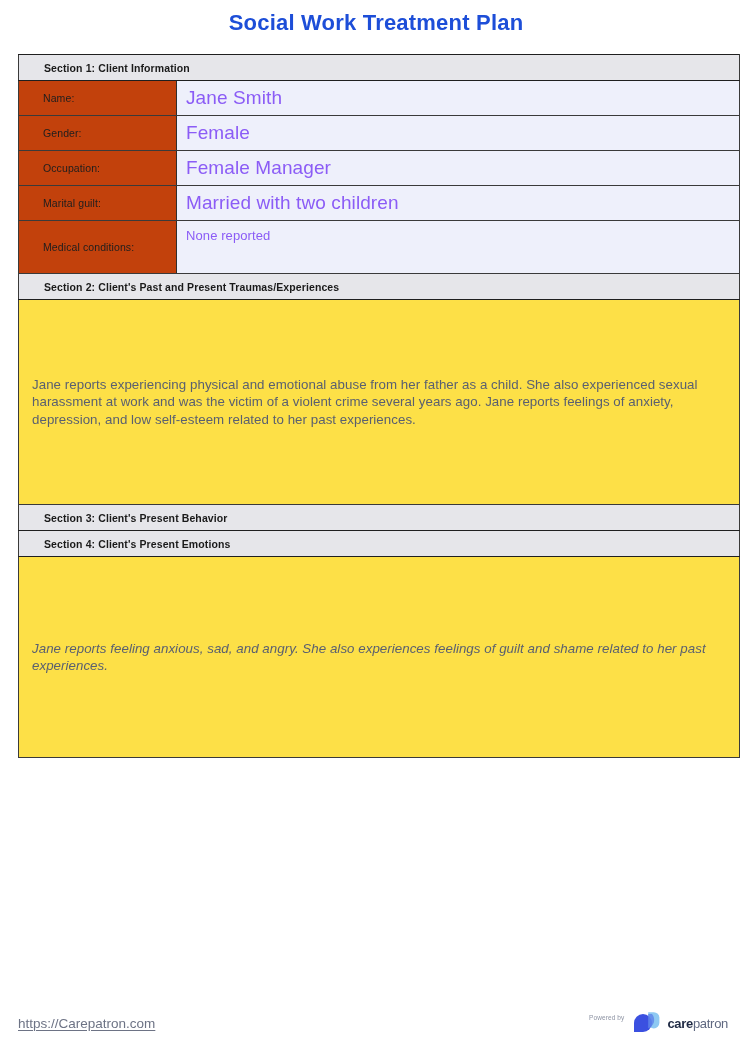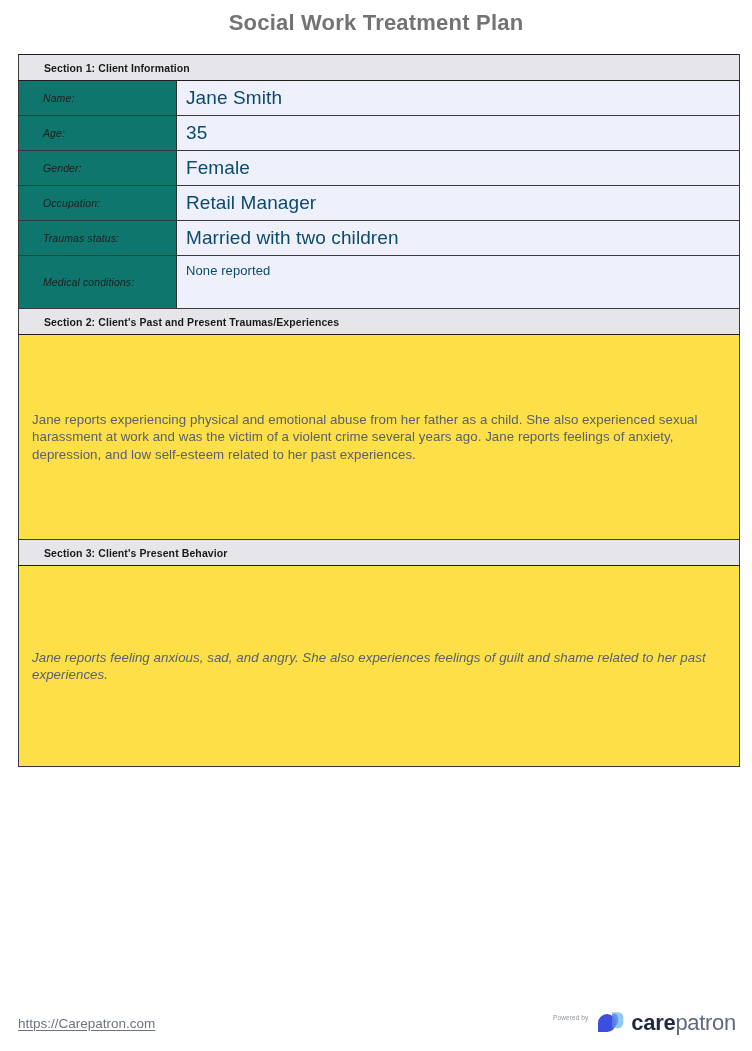--- a/index.html
+++ b/index.html
@@ -22,21 +22,21 @@
     height: 1051px;
     position: relative;
     box-sizing: border-box;
   }
 
   
   .doc-title {
     text-align: center;
     font-size: 22px;
     font-weight: bold;
-    color: #737373;
+    color: #1d4ed8;
     letter-spacing: 0.2px;
     padding-top: 9px;
     padding-bottom: 0;
     line-height: 28px;
   }
 
   
   .form-table {
     margin: 17px 16px 0 18px;
     width: 722px;
@@ -61,38 +61,37 @@
     font-size: 10.5px;
     font-weight: bold;
     color: #1a1a1a;
     padding-left: 25px;
     letter-spacing: 0.1px;
   }
 
   
   td.label-cell {
     width: 158px;
-    background: #0f766e;
+    background: #c2410c;
     border-right: 1.4px solid #2e2e2e;
-    font-style: italic;
   }
   .label-text {
     font-size: 10.5px;
     color: #1e1e1e;
     padding-left: 24px;
     letter-spacing: 0.1px;
   }
 
   
   td.value-cell {
     background: #eef0fb;
   }
   .value-text {
     font-size: 19px;
-    color: #0c4a6e;
+    color: #8b5cf6;
     padding-left: 9px;
     letter-spacing: 0.1px;
     line-height: 22px;
   }
 
   tr.info-row td { height: 34px; }
 
   tr.info-row-tall td {
     height: 52px;
     vertical-align: top;
@@ -117,21 +116,21 @@
     font-size: 13.3px;
     color: #5a6070;
     line-height: 17.5px;
     letter-spacing: 0.05px;
   }
 
   
   .footer {
     position: absolute;
     left: 0;
-    right: 0;
+    right: 8px;
     bottom: 11px;
     height: 34px;
     padding: 0 16px 0 18px;
     box-sizing: border-box;
     display: flex;
     align-items: center;
     justify-content: space-between;
   }
   .footer-link {
     font-size: 13.5px;
@@ -157,21 +156,21 @@
     align-items: center;
     gap: 6px;
   }
   .logo-mark {
     width: 30px;
     height: 26px;
     flex: none;
     display: block;
   }
   .logo-word {
-    font-size: 22px;
+    font-size: 13px;
     letter-spacing: -0.3px;
     line-height: 1;
     white-space: nowrap;
   }
   .logo-word .care {
     font-weight: bold;
     color: #1f2a44;
   }
   .logo-word .patron {
     font-weight: normal;
@@ -200,50 +199,42 @@
 
       <tr class="info-row">
         <td class="label-cell">
           <div class="label-text">Name:</div>
         </td>
         <td class="value-cell">
           <div class="value-text">Jane Smith</div>
         </td>
       </tr>
 
+
       <tr class="info-row">
         <td class="label-cell">
-          <div class="label-text">Age:</div>
-        </td>
-        <td class="value-cell">
-          <div class="value-text">35</div>
+          <div class="label-text">Gender:</div>
+        </td>
+        <td class="value-cell">
+          <div class="value-text">Female</div>
         </td>
       </tr>
 
       <tr class="info-row">
         <td class="label-cell">
-          <div class="label-text">Gender:</div>
-        </td>
-        <td class="value-cell">
-          <div class="value-text">Female</div>
+          <div class="label-text">Occupation:</div>
+        </td>
+        <td class="value-cell">
+          <div class="value-text">Female Manager</div>
         </td>
       </tr>
 
       <tr class="info-row">
         <td class="label-cell">
-          <div class="label-text">Occupation:</div>
-        </td>
-        <td class="value-cell">
-          <div class="value-text">Retail Manager</div>
-        </td>
-      </tr>
-
-      <tr class="info-row">
-        <td class="label-cell">
-          <div class="label-text">Traumas status:</div>
+          <div class="label-text">Marital guilt:</div>
         </td>
         <td class="value-cell">
           <div class="value-text">Married with two children</div>
         </td>
       </tr>
 
       <tr class="info-row-tall">
         <td class="label-cell">
           <div class="label-text">Medical conditions:</div>
         </td>
@@ -262,20 +253,25 @@
           <div class="narrative-text">Jane reports experiencing physical and emotional abuse from her father as a child. She also experienced sexual harassment at work and was the victim of a violent crime several years ago. Jane reports feelings of anxiety, depression, and low self-esteem related to her past experiences.</div>
         </td>
       </tr>
 
       <tr class="section-head">
         <td colspan="2">
           <div class="section-head-label">Section 3: Client's Present Behavior</div>
         </td>
       </tr>
 
+      <tr class="section-head">
+        <td colspan="2">
+          <div class="section-head-label">Section 4: Client's Present Emotions</div>
+        </td>
+      </tr>
       <tr>
         <td colspan="2" class="narrative-cell emotions">
           <div class="narrative-text">Jane reports feeling anxious, sad, and angry. She also experiences feelings of guilt and shame related to her past experiences.</div>
         </td>
       </tr>
 
     </tbody>
   </table>
 
   <div class="footer">

